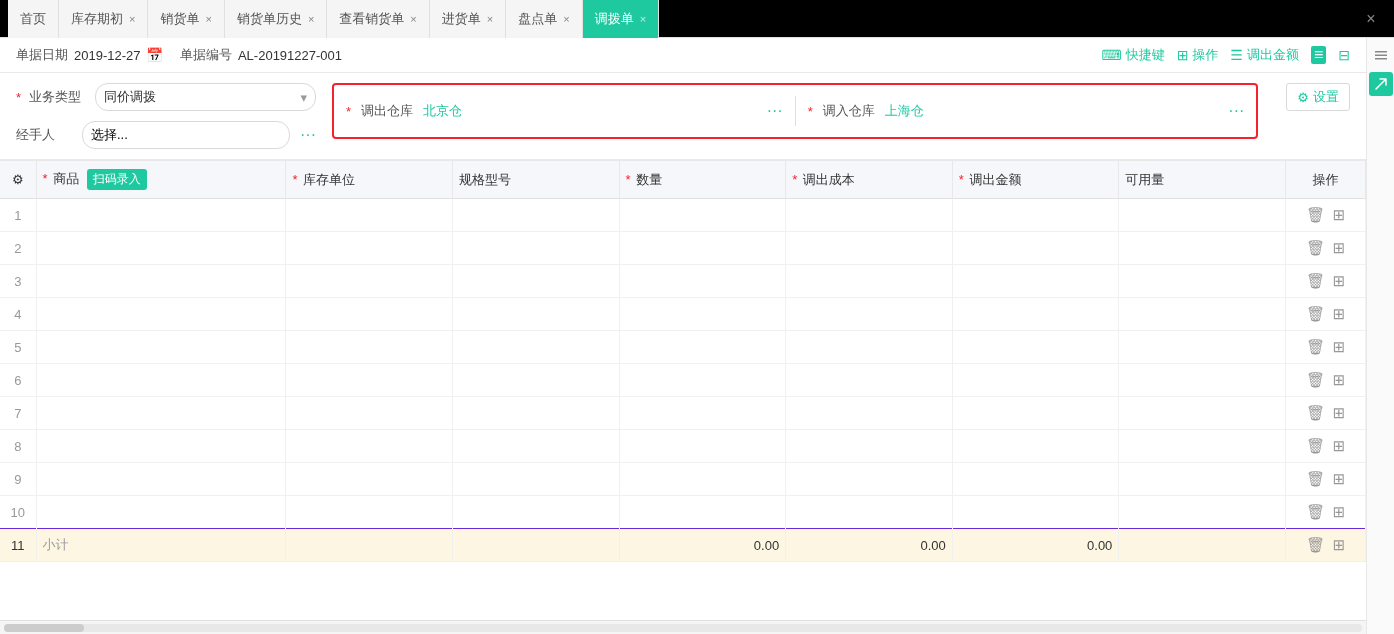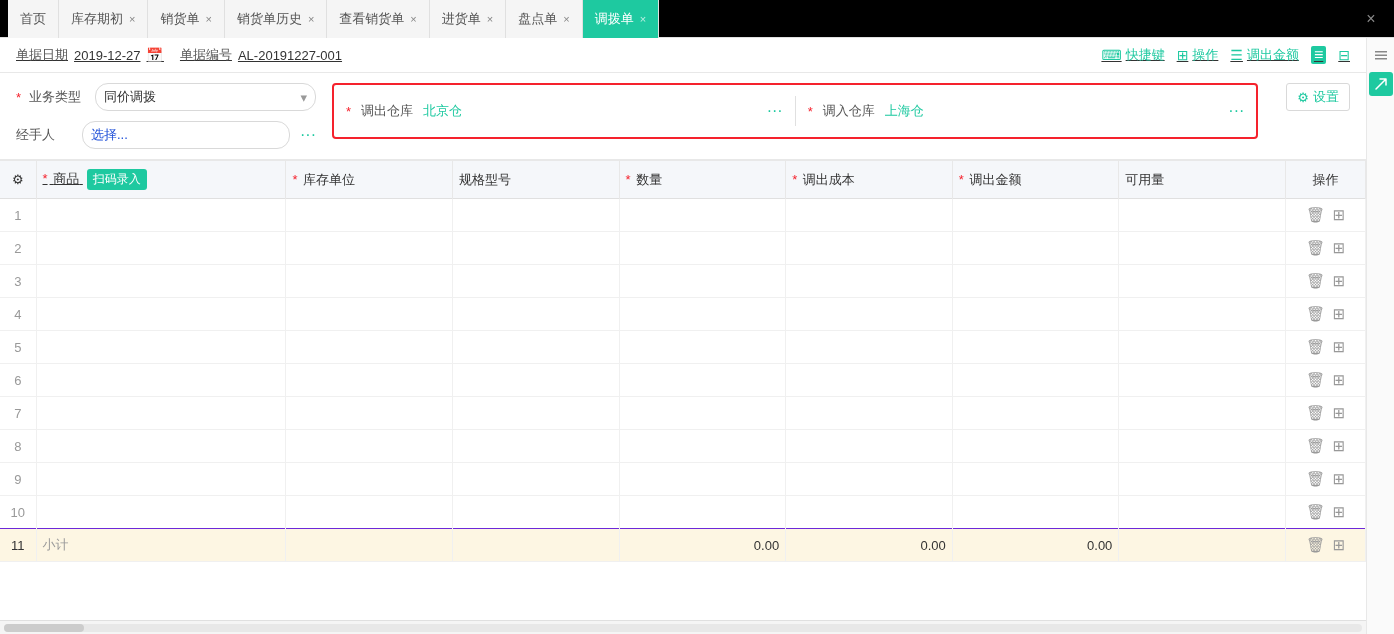--- a/index.html
+++ b/index.html
@@ -42,21 +42,20 @@
       display: flex; align-items: center; justify-content: center;
       cursor: pointer; color: #888; font-size: 16px;
     }
 
     
     .toolbar {
       display: flex; align-items: flex-end;
       padding: 8px 16px;
       border-bottom: 1px solid #e8e8e8;
       gap: 16px;
-      text-decoration: underline;
     }
     .toolbar-field {
       display: flex; align-items: center; gap: 6px; font-size: 13px; color: #333;
     }
     .toolbar-label { color: #555; }
     .toolbar-value { color: #333; font-weight: 500; }
     .toolbar-icon {
       color: #1ec9a0; cursor: pointer; font-size: 14px;
     }
     .toolbar-right {
@@ -85,21 +84,21 @@
     .form-field .req { color: #f5222d; margin-right: 2px; }
     .form-field .field-label { color: #555; min-width: 60px; }
     .form-field .field-value {
       flex: 1; color: #333;
       border: 1px solid #d9d9d9; border-radius: 13px;
       padding: 4px 8px; min-width: 180px; cursor: pointer;
       display: flex; align-items: center; justify-content: space-between;
       background: #fff;
     }
     .form-field .field-value .chevron { color: #999; }
-    .form-field .field-placeholder { color: #1d4ed8; }
+    .form-field .field-placeholder { color: #000000; }
     .form-field .dots-btn { color: #1ec9a0; cursor: pointer; font-size: 16px; margin-left: 4px; }
 
     
     .warehouse-box {
       border: 2px solid #f5222d;
       border-radius: 4px;
       display: flex; align-items: center;
       padding: 8px 12px;
       gap: 0;
       flex: 1;
@@ -333,21 +332,21 @@
       </div>
     </div>
 
     <div class="table-wrapper">
       <table>
         <thead>
           <tr>
             <th class="th-settings">
               <span>⚙</span>
             </th>
-            <th style="min-width:120px;text-decoration:underline;">
+            <th style="min-width:120px;">
               <span class="req">*</span>
               <span>商品</span>
               <button class="scan-btn">扫码录入</button>
             </th>
             <th style="min-width:80px;">
               <span class="req">*</span>
               <span>库存单位</span>
             </th>
             <th style="min-width:80px;font-family:Liberation Serif, serif;">
               <span>规格型号</span>

